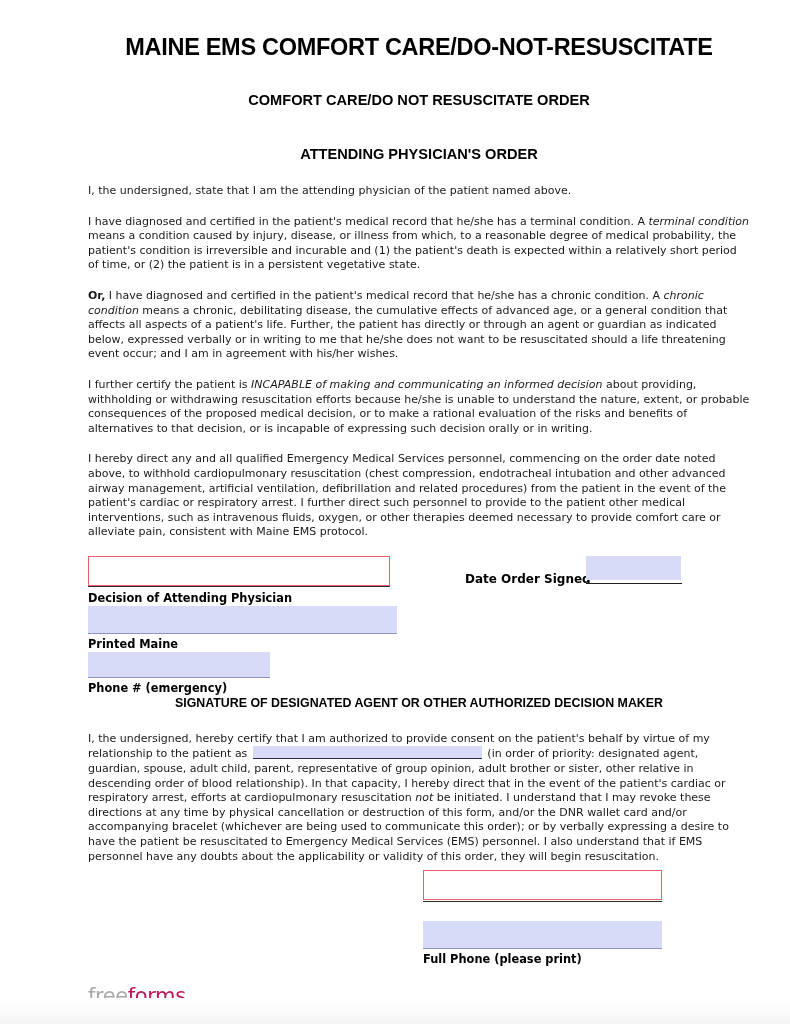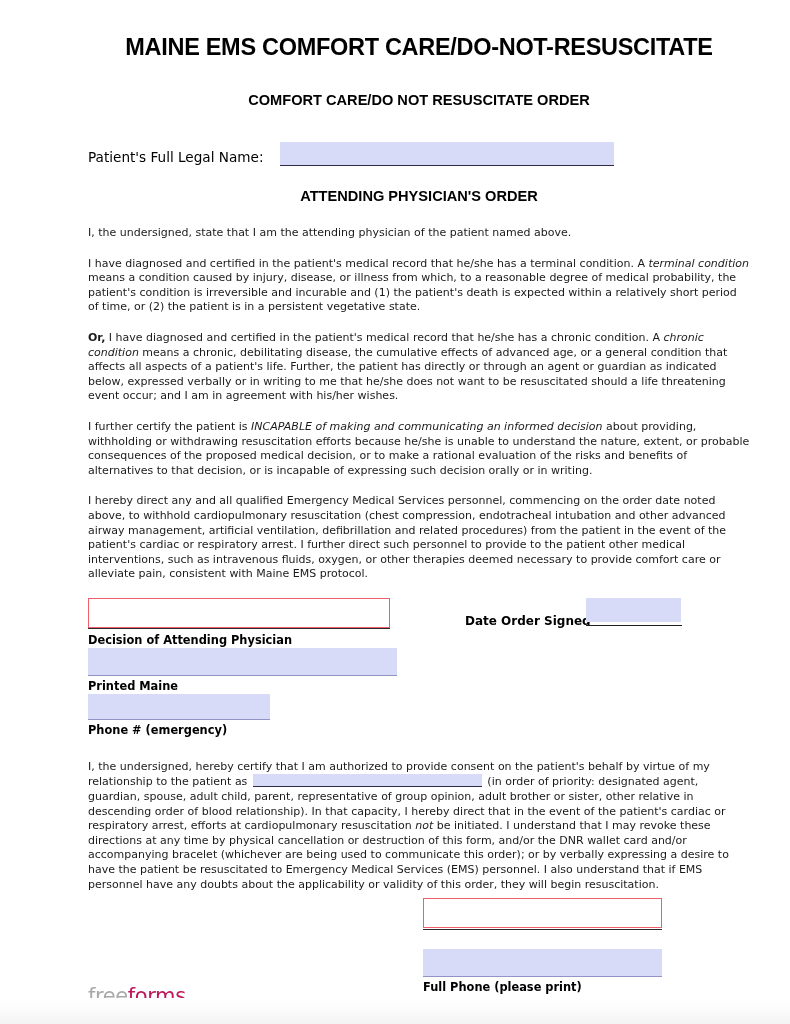--- a/index.html
+++ b/index.html
@@ -278,24 +278,20 @@
 <body>
 
 <div class="page">
 
   <div class="content">
 
     <h1 class="doc-title">MAINE EMS COMFORT CARE/DO-NOT-RESUSCITATE</h1>
 
     <h2 class="doc-subtitle">COMFORT CARE/DO NOT RESUSCITATE ORDER</h2>
 
-    <div class="patient-row">
-      <span class="patient-label">Patient's Full Legal Name:</span>
-      <div class="patient-field" placeholder=""></div>
-    </div>
 
     <div class="gap-lg"></div>
 
     <h3 class="section-heading">ATTENDING PHYSICIAN'S ORDER</h3>
 
     <div class="gap-lg"></div>
 
     <p class="body-text">I, the undersigned, state that I am the attending physician of the patient named above.</p>
 
     <div class="gap-md"></div>
@@ -332,20 +328,21 @@
       <div class="field-caption" id="phone-caption">Phone # (emergency)</div>
 
       <div id="date-signed-label">Date Order Signed</div>
       <div id="date-signed-field"></div>
       <div id="date-signed-rule"></div>
 
     </div>
 
     <div class="gap-sm"></div>
 
+    <h3 class="section-heading small">SIGNATURE OF DESIGNATED AGENT OR OTHER AUTHORIZED DECISION MAKER</h3>
 
     <div class="gap-lg"></div>
 
     <p class="body-text">
       <span>I, the undersigned, hereby certify that I am authorized to provide consent on the patient's behalf by virtue of my relationship to the patient as </span><span class="inline-blank"></span><span> (in order of priority: designated agent, guardian, spouse, adult child, parent, representative of group opinion, adult brother or sister, other relative in descending order of blood relationship).  In that capacity, I hereby direct that in the event of the patient's cardiac or respiratory arrest, efforts at cardiopulmonary resuscitation </span><i>not</i><span> be initiated.  I understand that I may revoke these directions at any time by physical cancellation or destruction of this form, and/or the DNR wallet card and/or accompanying bracelet (whichever are being used to communicate this order); or by verbally expressing a desire to have the patient be resuscitated to Emergency Medical Services (EMS) personnel.  I also understand that if EMS personnel have any doubts about the applicability or validity of this order, they will begin resuscitation.</span>
     </p>
 
     <div class="agent-sig-block">
       <div class="sig-box" id="agent-signature-box"></div>
 

